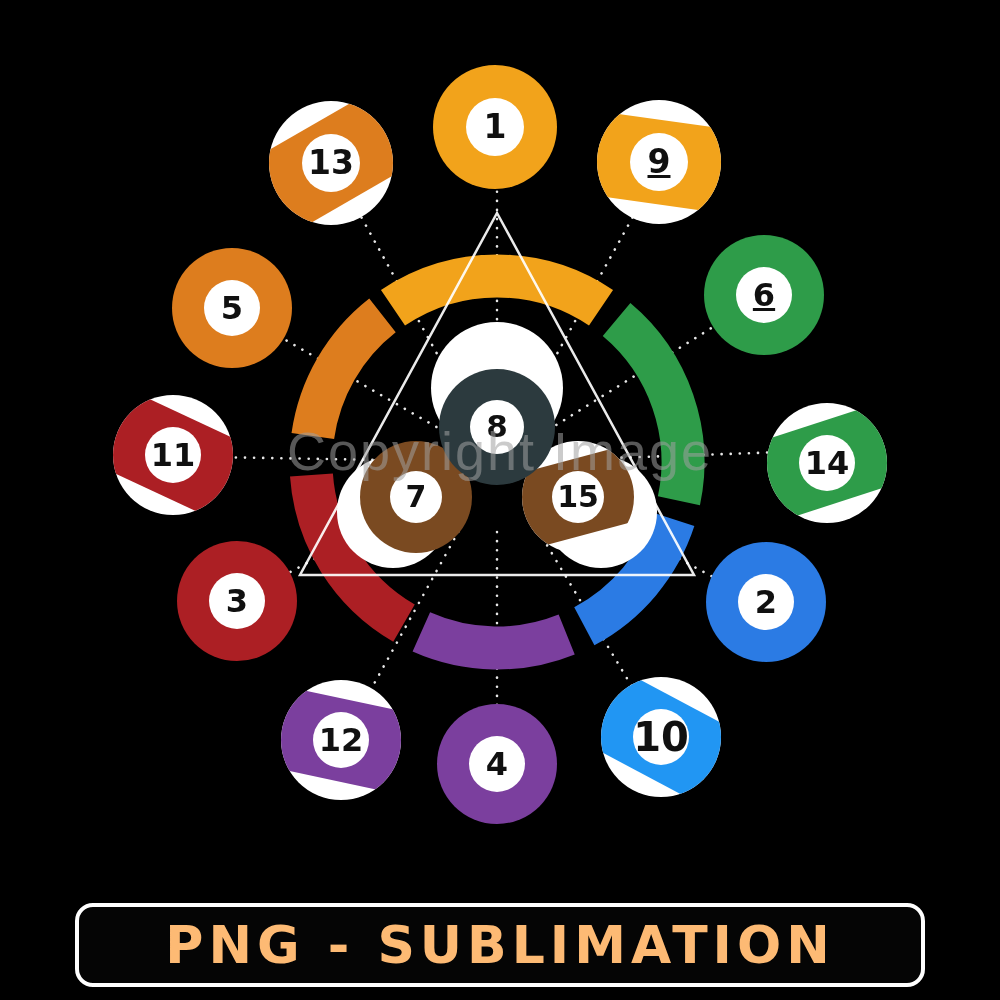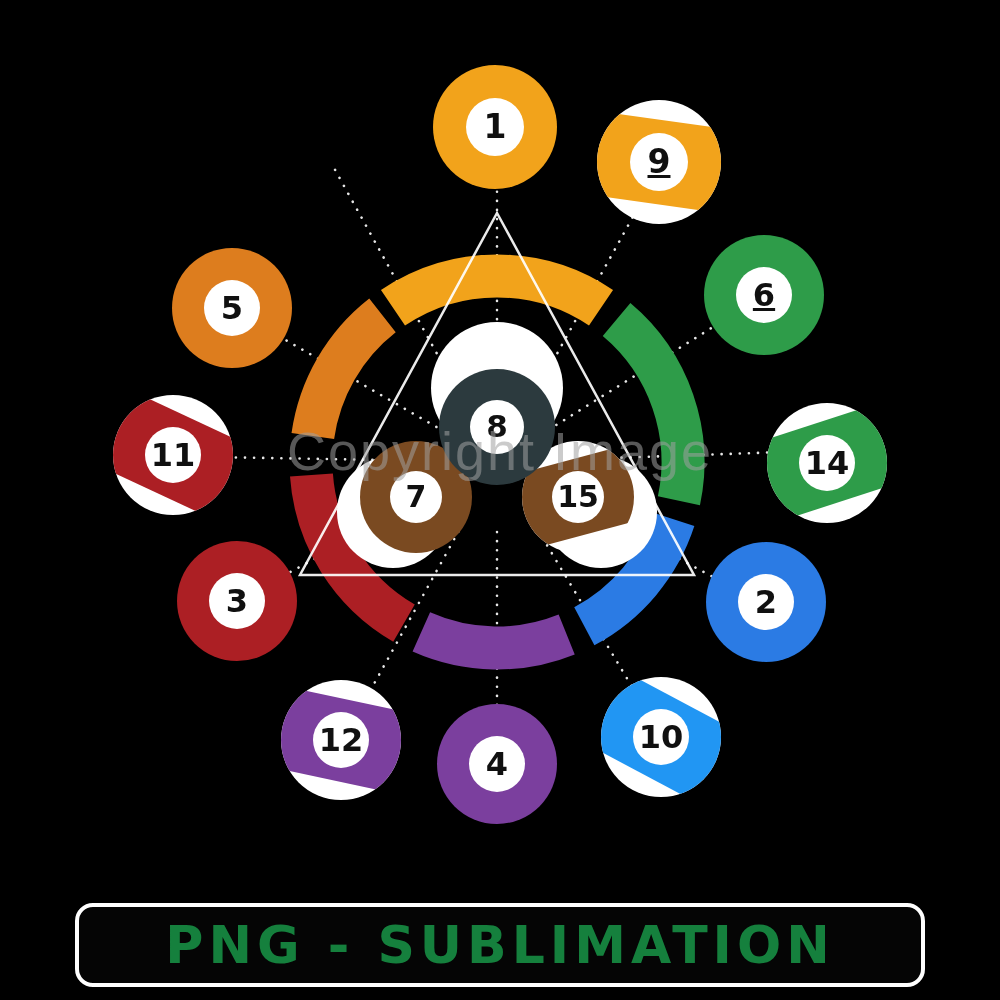--- a/index.html
+++ b/index.html
@@ -15,21 +15,21 @@
        display:flex;align-items:center;justify-content:center;z-index:2;}
   .num span{font-weight:bold;color:#101010;line-height:1;}
   .halo{position:absolute;background:#fff;border-radius:50%;}
   .watermark{position:absolute;left:50%;transform:translateX(-50%);top:420px;z-index:40;
              font-family:"Liberation Sans","DejaVu Sans",sans-serif;
              font-size:54px;color:rgba(160,160,160,0.55);letter-spacing:2px;
              white-space:nowrap;pointer-events:none;}
   .banner{position:absolute;left:75px;top:903px;width:850px;height:84px;z-index:60;
           border:4px solid #fff;border-radius:18px;background:#050505;
           display:flex;align-items:center;justify-content:center;box-sizing:border-box;}
-  .banner span{color:#15803d;font-weight:bold;font-size:52px;letter-spacing:5px;
+  .banner span{color:#fdba74;font-weight:bold;font-size:52px;letter-spacing:5px;
                font-family:"DejaVu Sans","Liberation Sans",sans-serif;}
 </style>
 </head>
 <body>
 
 <div class="stage">
   <svg id="diagram-svg" width="1000" height="1000" viewBox="0 0 1000 1000">
       <line x1="497" y1="392" x2="497" y2="127" stroke="#fff" stroke-width="2.6" stroke-dasharray="0.1 9" stroke-linecap="round" opacity="0.9"></line>
       <line x1="530.9366734172436" y1="400.7766205002423" x2="659.4112227825229" y2="169.00239810830243" stroke="#fff" stroke-width="2.6" stroke-dasharray="0.1 9" stroke-linecap="round" opacity="0.9"></line>
       <line x1="463.0633265827564" y1="400.7766205002423" x2="334.5887772174771" y2="169.00239810830237" stroke="#fff" stroke-width="2.6" stroke-dasharray="0.1 9" stroke-linecap="round" opacity="0.9"></line>
@@ -74,20 +74,26 @@
         <div class="num">
           <span style="font-size: 33px;">1</span>
         </div>
       </div>
       <div class="ball stripe" style="left: 597px; top: 100px; width: 124px; height: 124px;">
         <div class="stripe-band" style="background: rgb(242, 163, 27); transform: rotate(8deg);"></div>
         <div class="num">
           <span style="font-size: 33px; text-decoration: underline;">9</span>
         </div>
       </div>
+      <div class="ball stripe" style="left: 269px; top: 101px; width: 124px; height: 124px;">
+        <div class="stripe-band" style="background: rgb(221, 125, 30); transform: rotate(-30deg);"></div>
+        <div class="num">
+          <span style="font-size: 33px;">13</span>
+        </div>
+      </div>
       <div class="ball solid" style="left: 172px; top: 248px; width: 120px; height: 120px; background: rgb(221, 125, 30);">
         <div class="num">
           <span style="font-size: 32px;">5</span>
         </div>
       </div>
       <div class="ball solid" style="left: 704px; top: 235px; width: 120px; height: 120px; background: rgb(46, 156, 73);">
         <div class="num">
           <span style="font-size: 32px; text-decoration: underline;">6</span>
         </div>
       </div>
@@ -115,21 +121,21 @@
       </div>
       <div class="ball stripe" style="left: 281px; top: 680px; width: 120px; height: 120px;">
         <div class="stripe-band" style="background: rgb(123, 63, 158); transform: rotate(12deg);"></div>
         <div class="num">
           <span style="font-size: 32px;">12</span>
         </div>
       </div>
       <div class="ball stripe" style="left: 601px; top: 677px; width: 120px; height: 120px;">
         <div class="stripe-band" style="background: rgb(33, 150, 243); transform: rotate(28deg);"></div>
         <div class="num">
-          <span style="font-size: 32px;">10</span>
+          <span style="font-size: 40px;">10</span>
         </div>
       </div>
       <div class="ball solid" style="left: 437px; top: 704px; width: 120px; height: 120px; background: rgb(123, 63, 158);">
         <div class="num">
           <span style="font-size: 32px;">4</span>
         </div>
       </div>
     </div>
   <div class="watermark">Copyright Image</div>
   <div class="banner">

